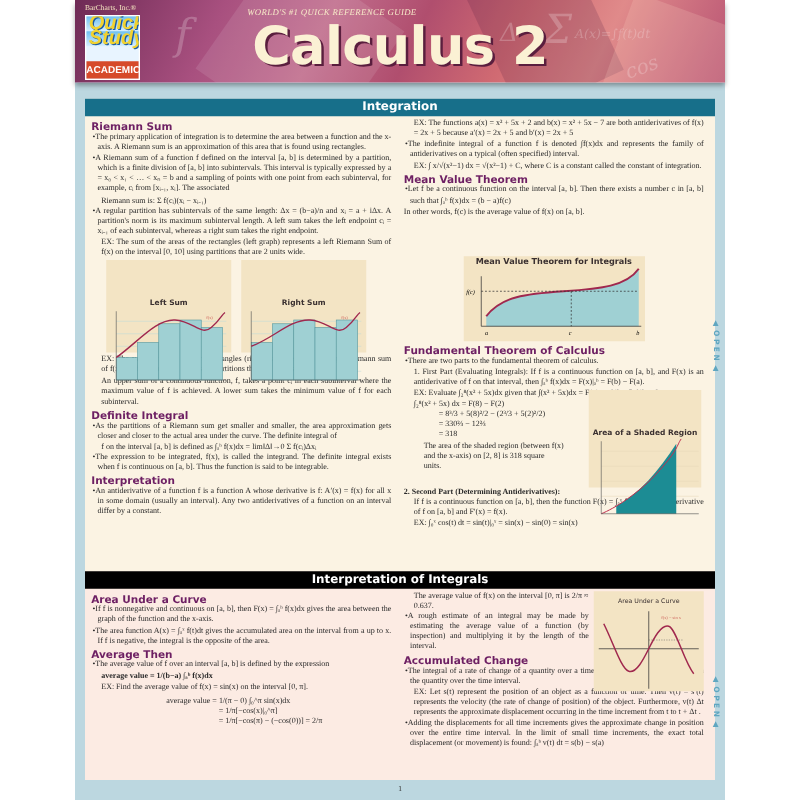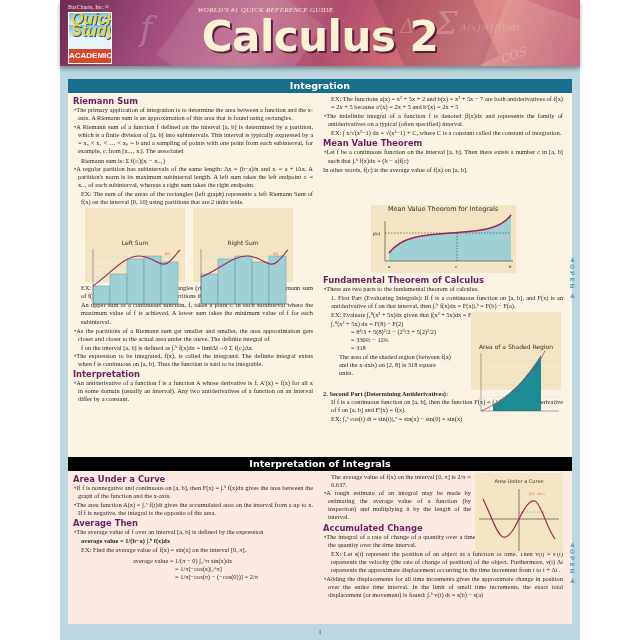--- a/index.html
+++ b/index.html
@@ -23,21 +23,21 @@
   .p2{top:457px;height:167px;background:#fcebe3;}
   .phead{height:14px;line-height:14px;text-align:center;color:#fff;font-family:"DejaVu Sans",sans-serif;font-weight:bold;font-size:9.5px;}
   .p1 .phead{background:#176f8a;}
   .p2 .phead{background:#000000;}
   .col{position:absolute;top:16px;font-size:6.4px;line-height:8.1px;}
   .h{font-family:"DejaVu Sans",sans-serif;font-weight:bold;color:#6d1f63;font-size:8.4px;line-height:10px;margin-top:1px;}
   .b{padding-left:5px;text-indent:-4px;margin-bottom:1px;text-align:justify;}
   .ex{padding-left:8px;margin-bottom:1px;text-align:justify;}
   .ind{padding-left:8px;}
   .fig{background:#f3e4c4;position:relative;}
-  .figt{font-family:"DejaVu Sans",sans-serif;font-weight:normal;font-size:6px;text-align:center;color:#3a3030;margin-top:31px;}
+  .figt{font-family:"DejaVu Sans",sans-serif;font-weight:bold;font-size:6px;text-align:center;color:#3a3030;margin-top:31px;}
   .side{position:absolute;right:4px;font-family:"DejaVu Sans",sans-serif;font-size:6px;color:#5fa6c0;writing-mode:vertical-rl;letter-spacing:2px;font-weight:bold;}
   .pagenum{position:absolute;left:0;width:520px;top:629px;text-align:center;font-size:6px;color:#333;}
 </style>
 </head>
 <body>
 
 <div class="sheet">
 
   <div class="banner">
     <div class="facet1"></div>
@@ -114,20 +114,21 @@
             <line x1="8" y1="2" x2="8" y2="57" stroke="#555" stroke-width="0.5"></line>
             <path d="M8 30 C 25 24, 40 8, 55 9 S 76 22, 84 15 S 92 5, 95 3" fill="none" stroke="#a0284e" stroke-width="1.1"></path>
             <text x="80" y="8" font-size="3.5" fill="#d06a60">f(x)</text>
           </svg>
         </div>
       </div>
 
       <div class="ex">EX: The sum of the areas of the rectangles (right graph) represents a right Riemann sum of f(x) on the interval [0, 10] using partitions that are 2 units wide.</div>
       <div class="ex">An upper sum of a continuous function, f, takes a point cᵢ in each subinterval where the maximum value of f is achieved. A lower sum takes the minimum value of f for each subinterval.</div>
 
+      <div class="h">Definite Integral</div>
       <div class="b">•As the partitions of a Riemann sum get smaller and smaller, the area approximation gets closer and closer to the actual area under the curve. The definite integral of</div>
       <div class="ind">f on the interval [a, b] is defined as  ∫ₐᵇ f(x)dx = lim‖Δ‖→0 Σ f(cᵢ)Δxᵢ</div>
       <div class="b">•The expression to be integrated, f(x), is called the integrand. The definite integral exists when f is continuous on [a, b]. Thus the function is said to be integrable.</div>
 
       <div class="h">Interpretation</div>
       <div class="b">•An antiderivative of a function f is a function A whose derivative is f: A′(x) = f(x) for all x in some domain (usually an interval). Any two antiderivatives of a function on an interval differ by a constant.</div>
     </div>
 
     <div class="col" style="left:255px;width:240px;">
       <div class="ex">EX: The functions a(x) = x² + 5x + 2 and b(x) = x² + 5x − 7 are both antiderivatives of f(x) = 2x + 5 because a′(x) = 2x + 5 and b′(x) = 2x + 5</div>

